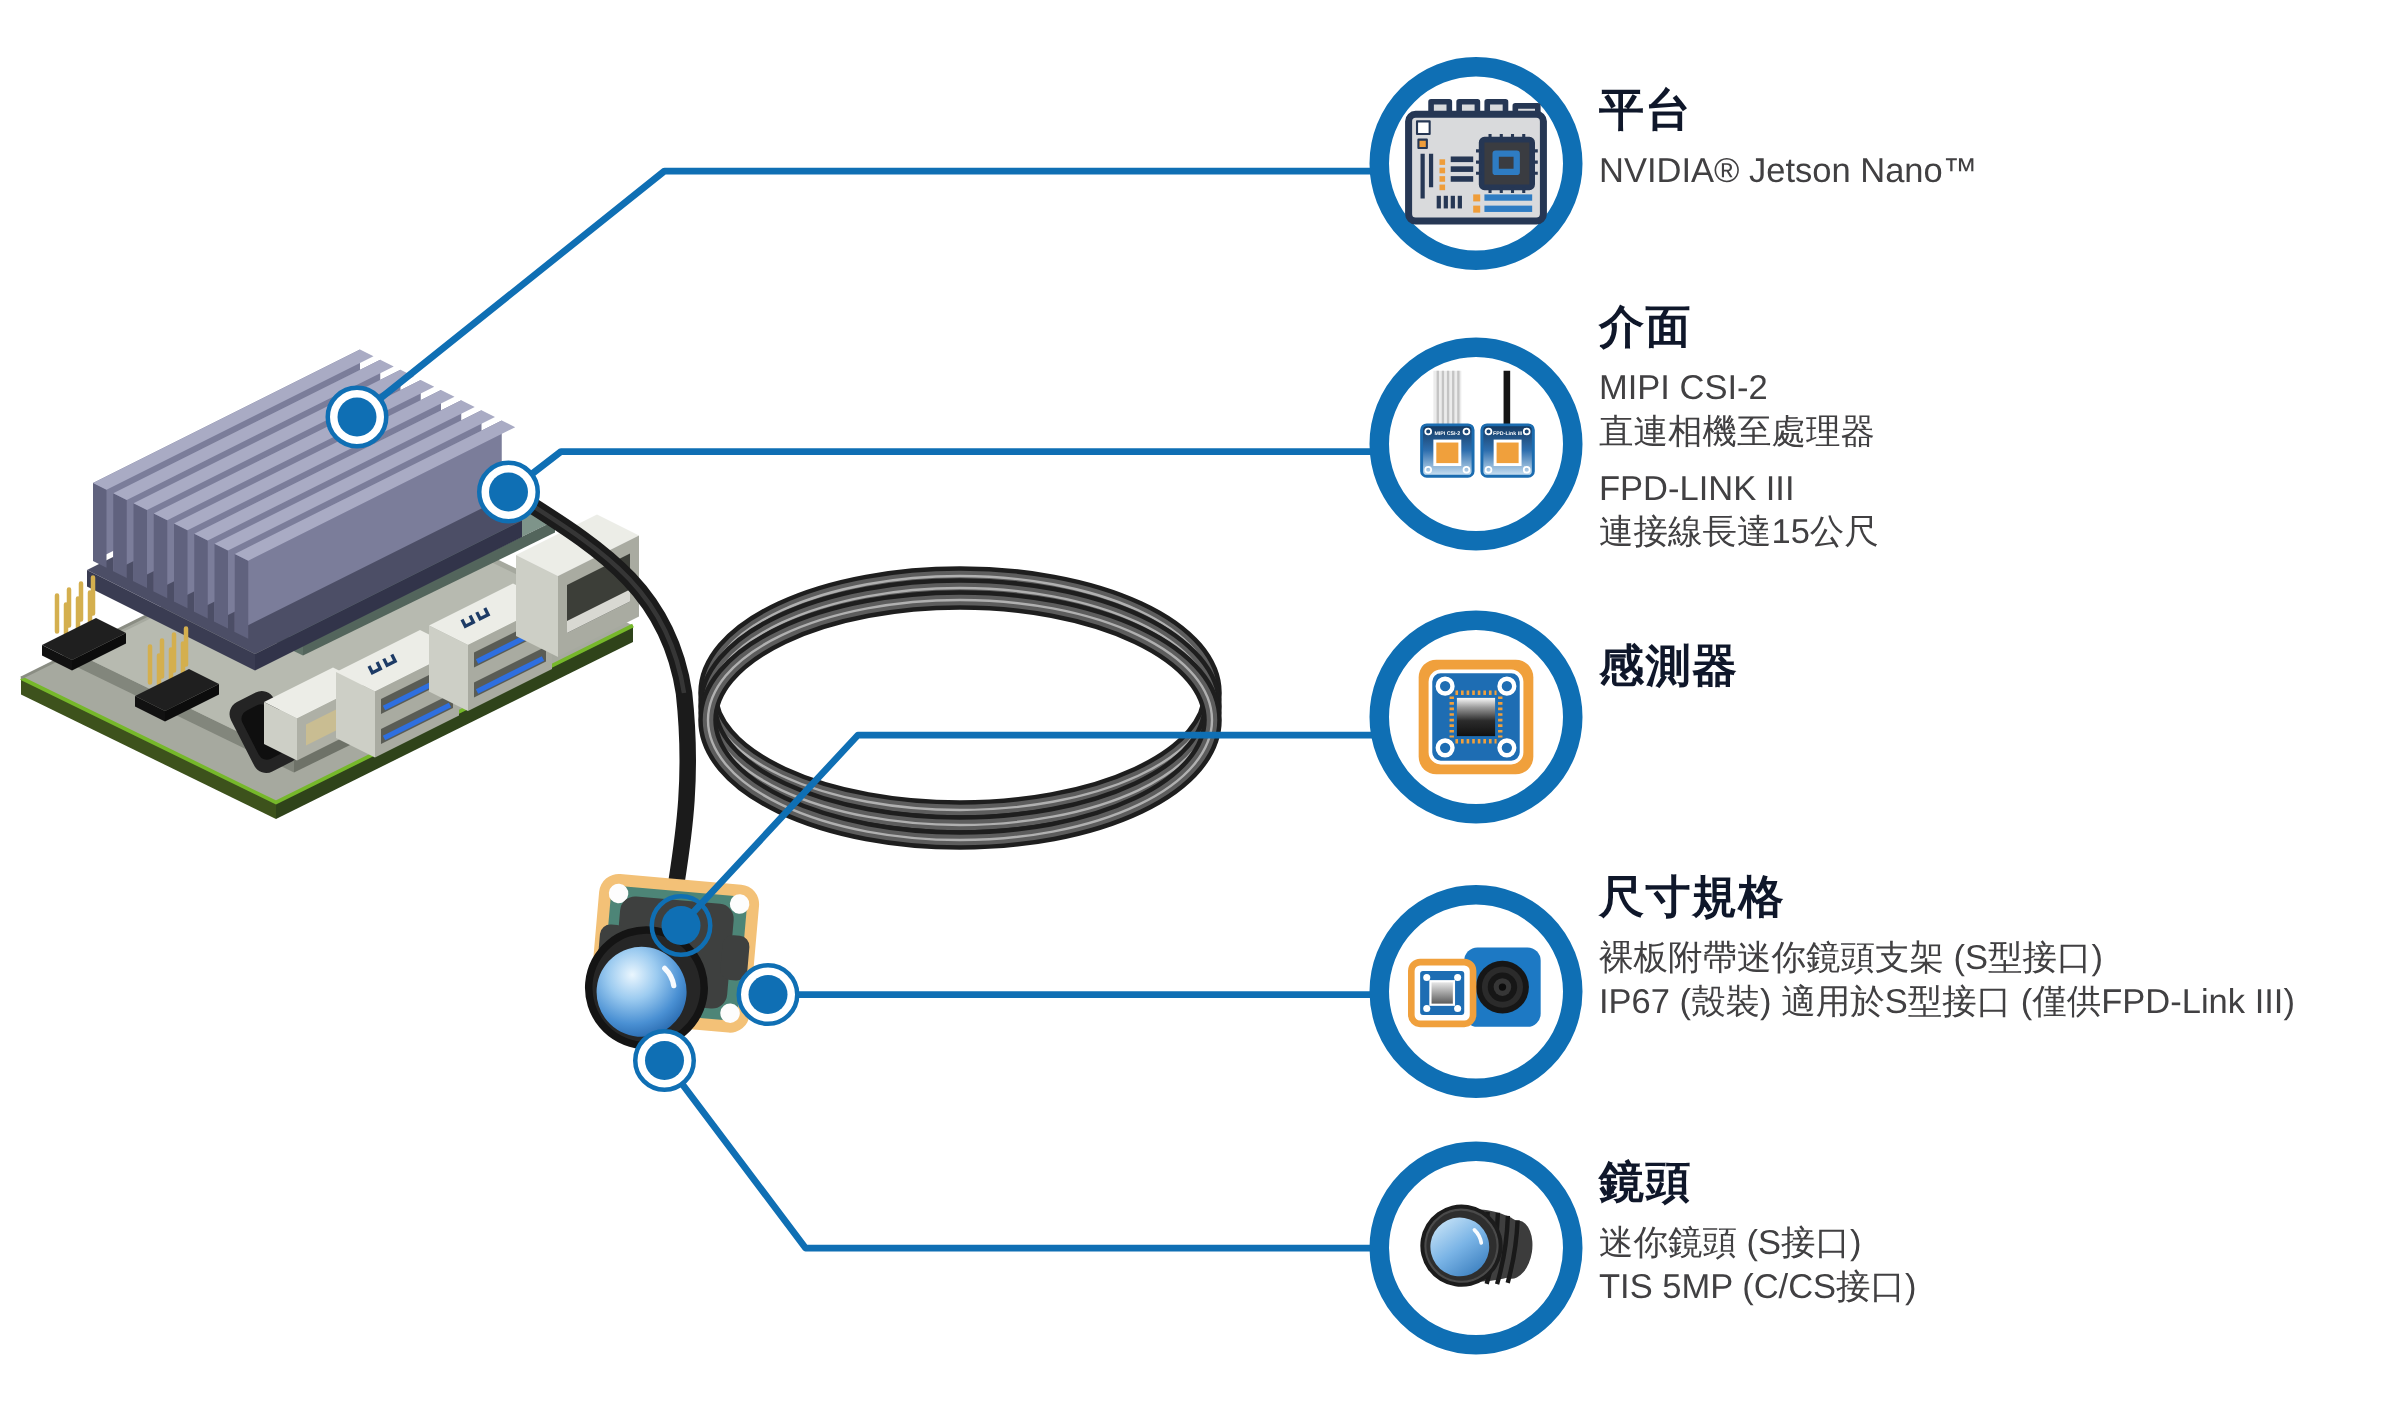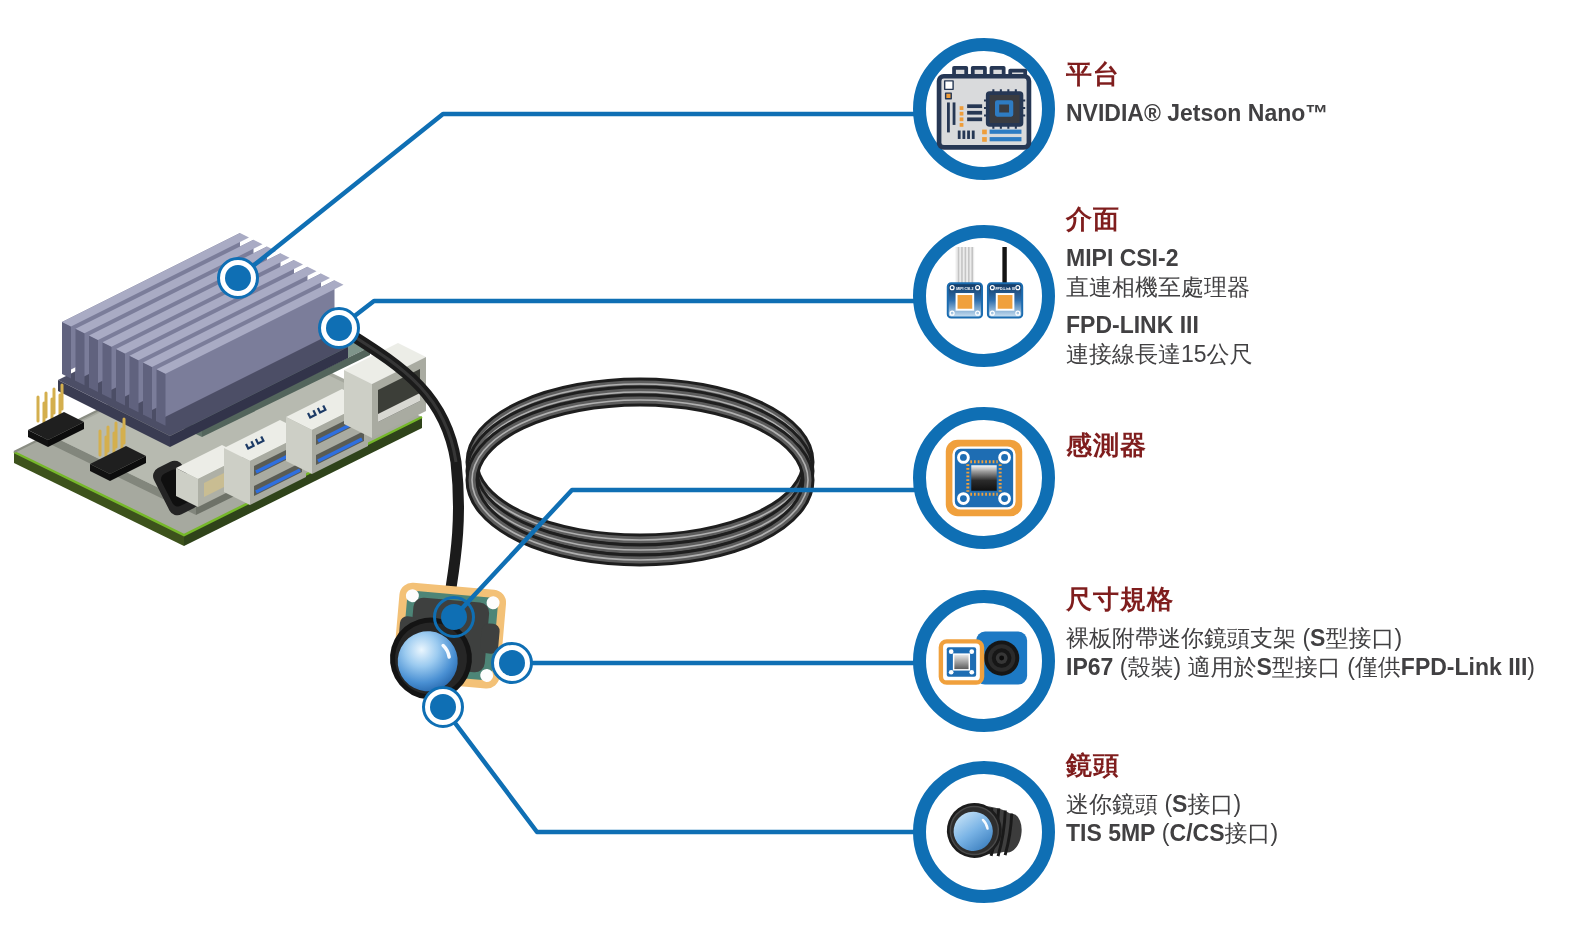--- a/index.html
+++ b/index.html
@@ -5,24 +5,24 @@
 <style>
   html,body{margin:0;padding:0;background:#fff;}
   .stage{position:relative;width:1593px;height:951px;background:#fff;overflow:hidden;
          font-family:"Liberation Sans",sans-serif;}
   #scene{position:absolute;left:0;top:0;}
   .cl{fill:none;stroke:#0f6fb4;stroke-width:4.5;stroke-linejoin:round;}
   .badge{position:absolute;left:913px;width:142px;height:142px;box-sizing:border-box;
          border:13px solid #0f6fb4;border-radius:50%;background:#fff;
          display:flex;align-items:center;justify-content:center;}
   .section{position:absolute;left:1066px;white-space:nowrap;color:#414042;}
-  .sec-title{font-size:26px;font-weight:bold;color:#7f1d1d;line-height:34px;
+  .sec-title{font-size:30px;font-weight:bold;color:#0f172a;line-height:34px;
              margin:0 0 8px 0;letter-spacing:1px;}
   .sec-line{font-size:23px;line-height:28.5px;}
-  .sec-line .b{font-weight:bold;}
+  .sec-line .b{font-weight:normal;}
 </style>
 </head>
 <body>
 
 <div class="stage">
 
 <svg id="scene" width="1593" height="951" viewBox="0 0 1593 951">
   <defs>
     <radialGradient id="glassG" cx="38%" cy="32%" r="78%">
       <stop offset="0" stop-color="#eaf6fe"></stop>
@@ -372,21 +372,21 @@
 <div class="section" style="top:428px">
   <div class="sec-title">感測器</div>
 </div>
 <div class="section" style="top:582px">
   <div class="sec-title">尺寸規格</div>
   <div class="sec-lines">
         <div class="sec-line"><span>裸板附帶迷你鏡頭支架 (</span><span class="b">S</span><span>型接口)</span></div>
         <div class="sec-line"><span class="b">IP67</span><span> (殼裝) 適用於</span><span class="b">S</span><span>型接口 (僅供</span><span class="b">FPD-Link III</span><span>)</span></div>
       </div>
 </div>
-<div class="section" style="top:748px">
+<div class="section" style="top:772px">
   <div class="sec-title">鏡頭</div>
   <div class="sec-lines">
         <div class="sec-line"><span>迷你鏡頭 (</span><span class="b">S</span><span>接口)</span></div>
         <div class="sec-line"><span class="b">TIS 5MP</span><span> (</span><span class="b">C/CS</span><span>接口)</span></div>
       </div>
 </div>
 
 </div>
 
 </body></html>

